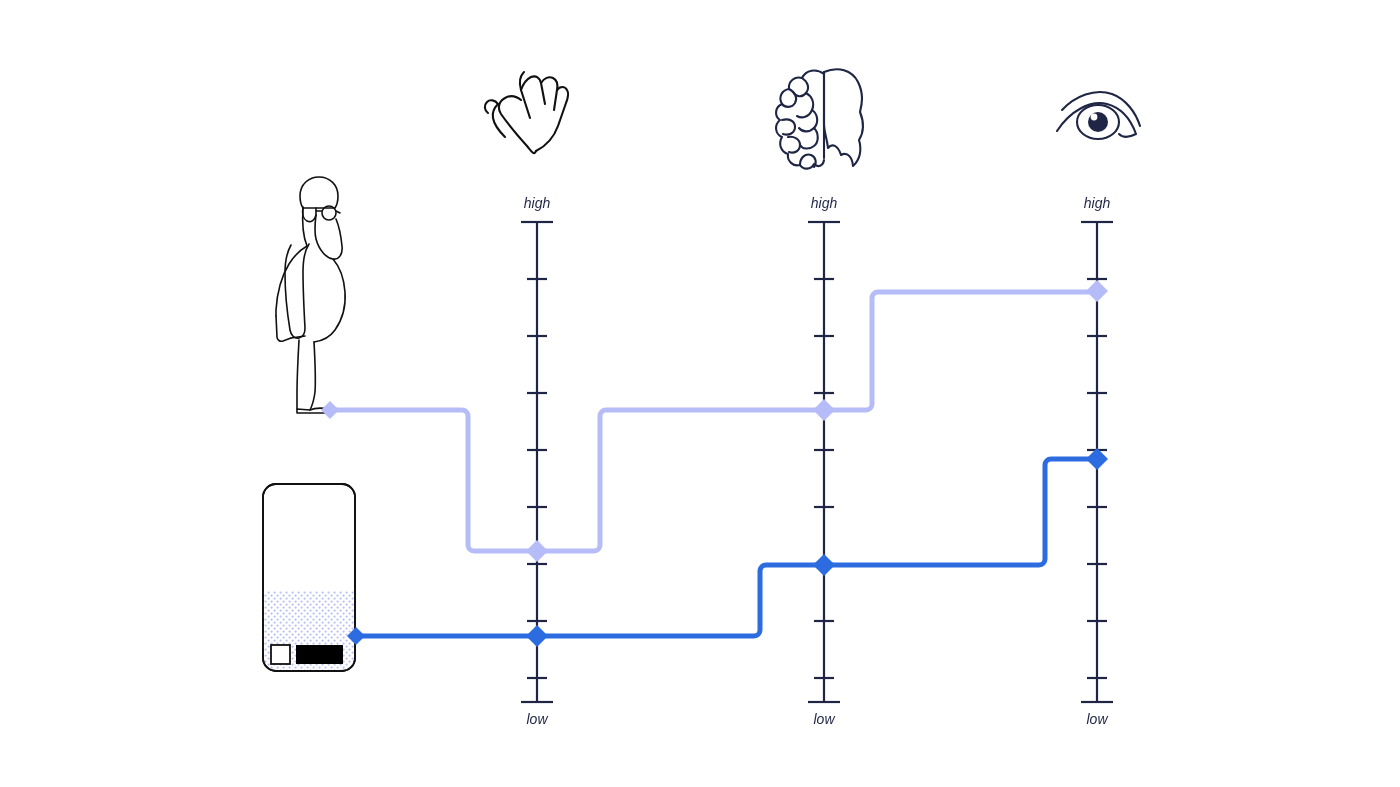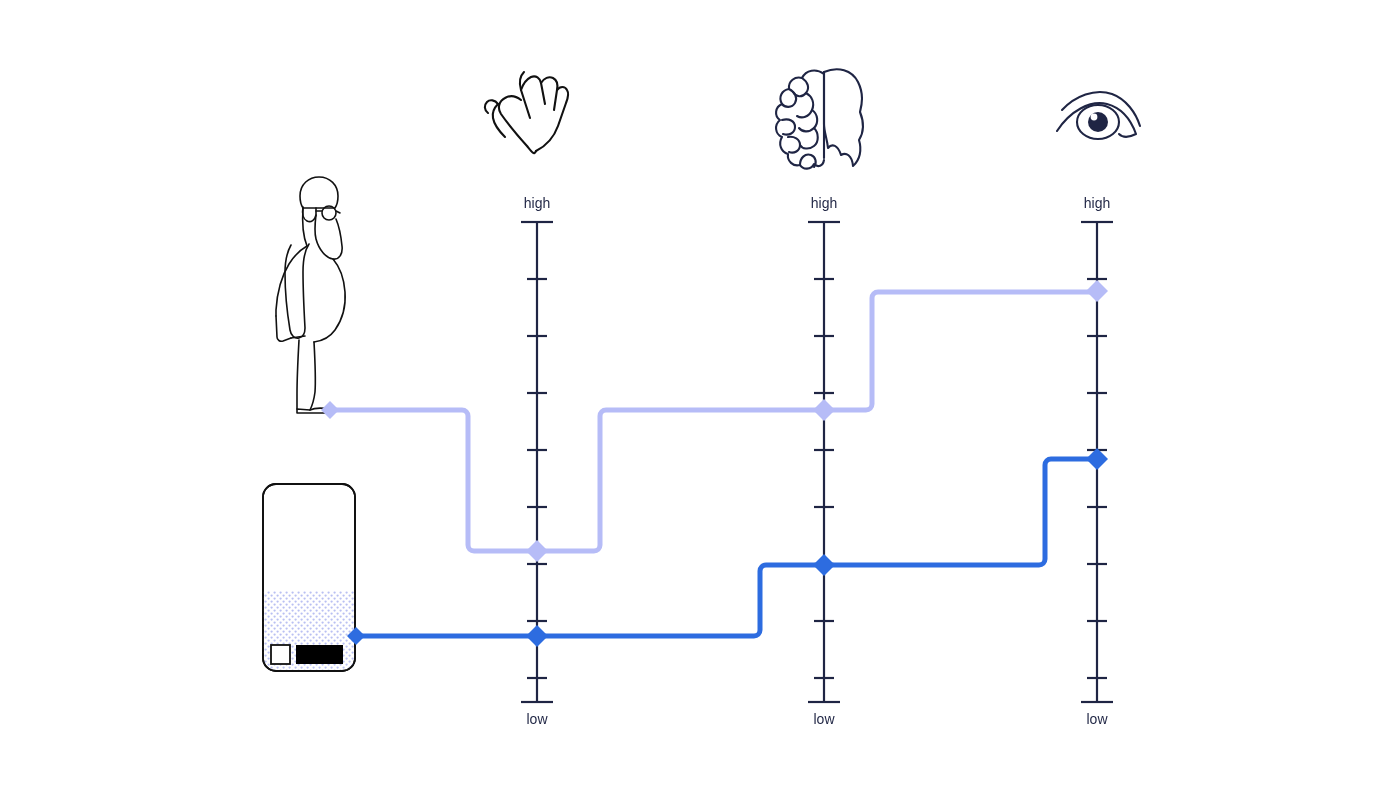--- a/index.html
+++ b/index.html
@@ -1,21 +1,21 @@
 <!DOCTYPE html>
 <html><head>
 <meta charset="utf-8">
 <style>
   html,body{margin:0;padding:0;}
   body{
     width:1400px;height:787px;background:#ffffff;
     font-family:"Liberation Sans","DejaVu Sans",sans-serif;
     overflow:hidden;position:relative;
   }
-  #stage{position:absolute;left:0;top:0;width:1400px;height:787px;}
+  #stage{position:absolute;left:0;top:0;width:1400px;height:787px;font-style:italic;}
   svg.layer{position:absolute;left:0;top:0;width:1400px;height:787px;overflow:visible;}
   .axis-label{
     font-family:"Liberation Sans","DejaVu Sans",sans-serif;
     font-size:14px;fill:#1f2544;text-anchor:middle;
   }
 </style>
 </head>
 <body>
 
 <div id="stage">

